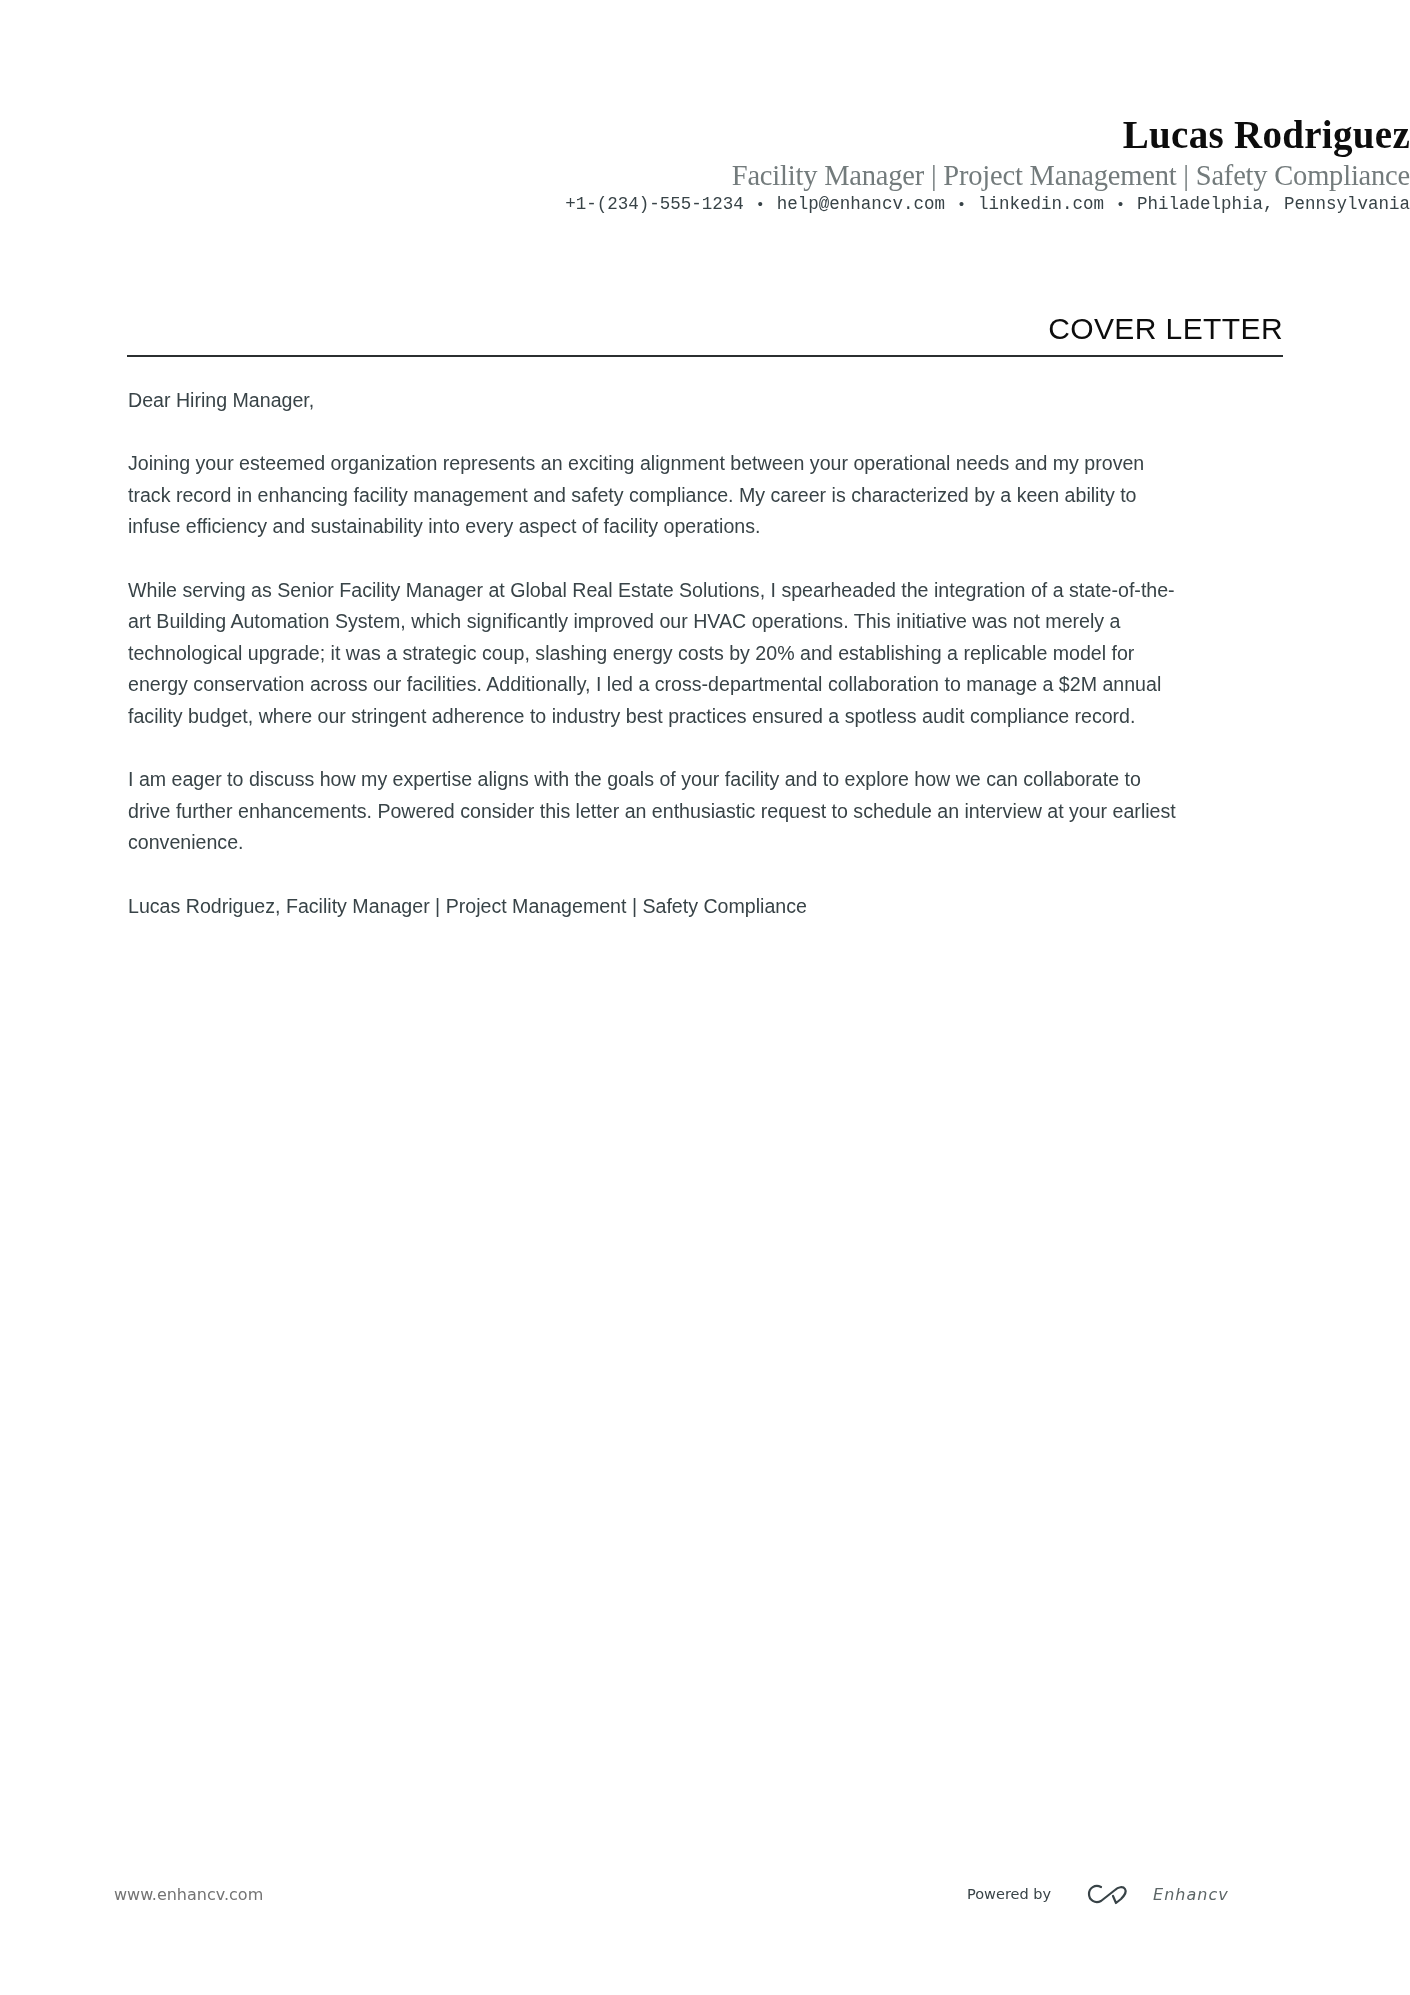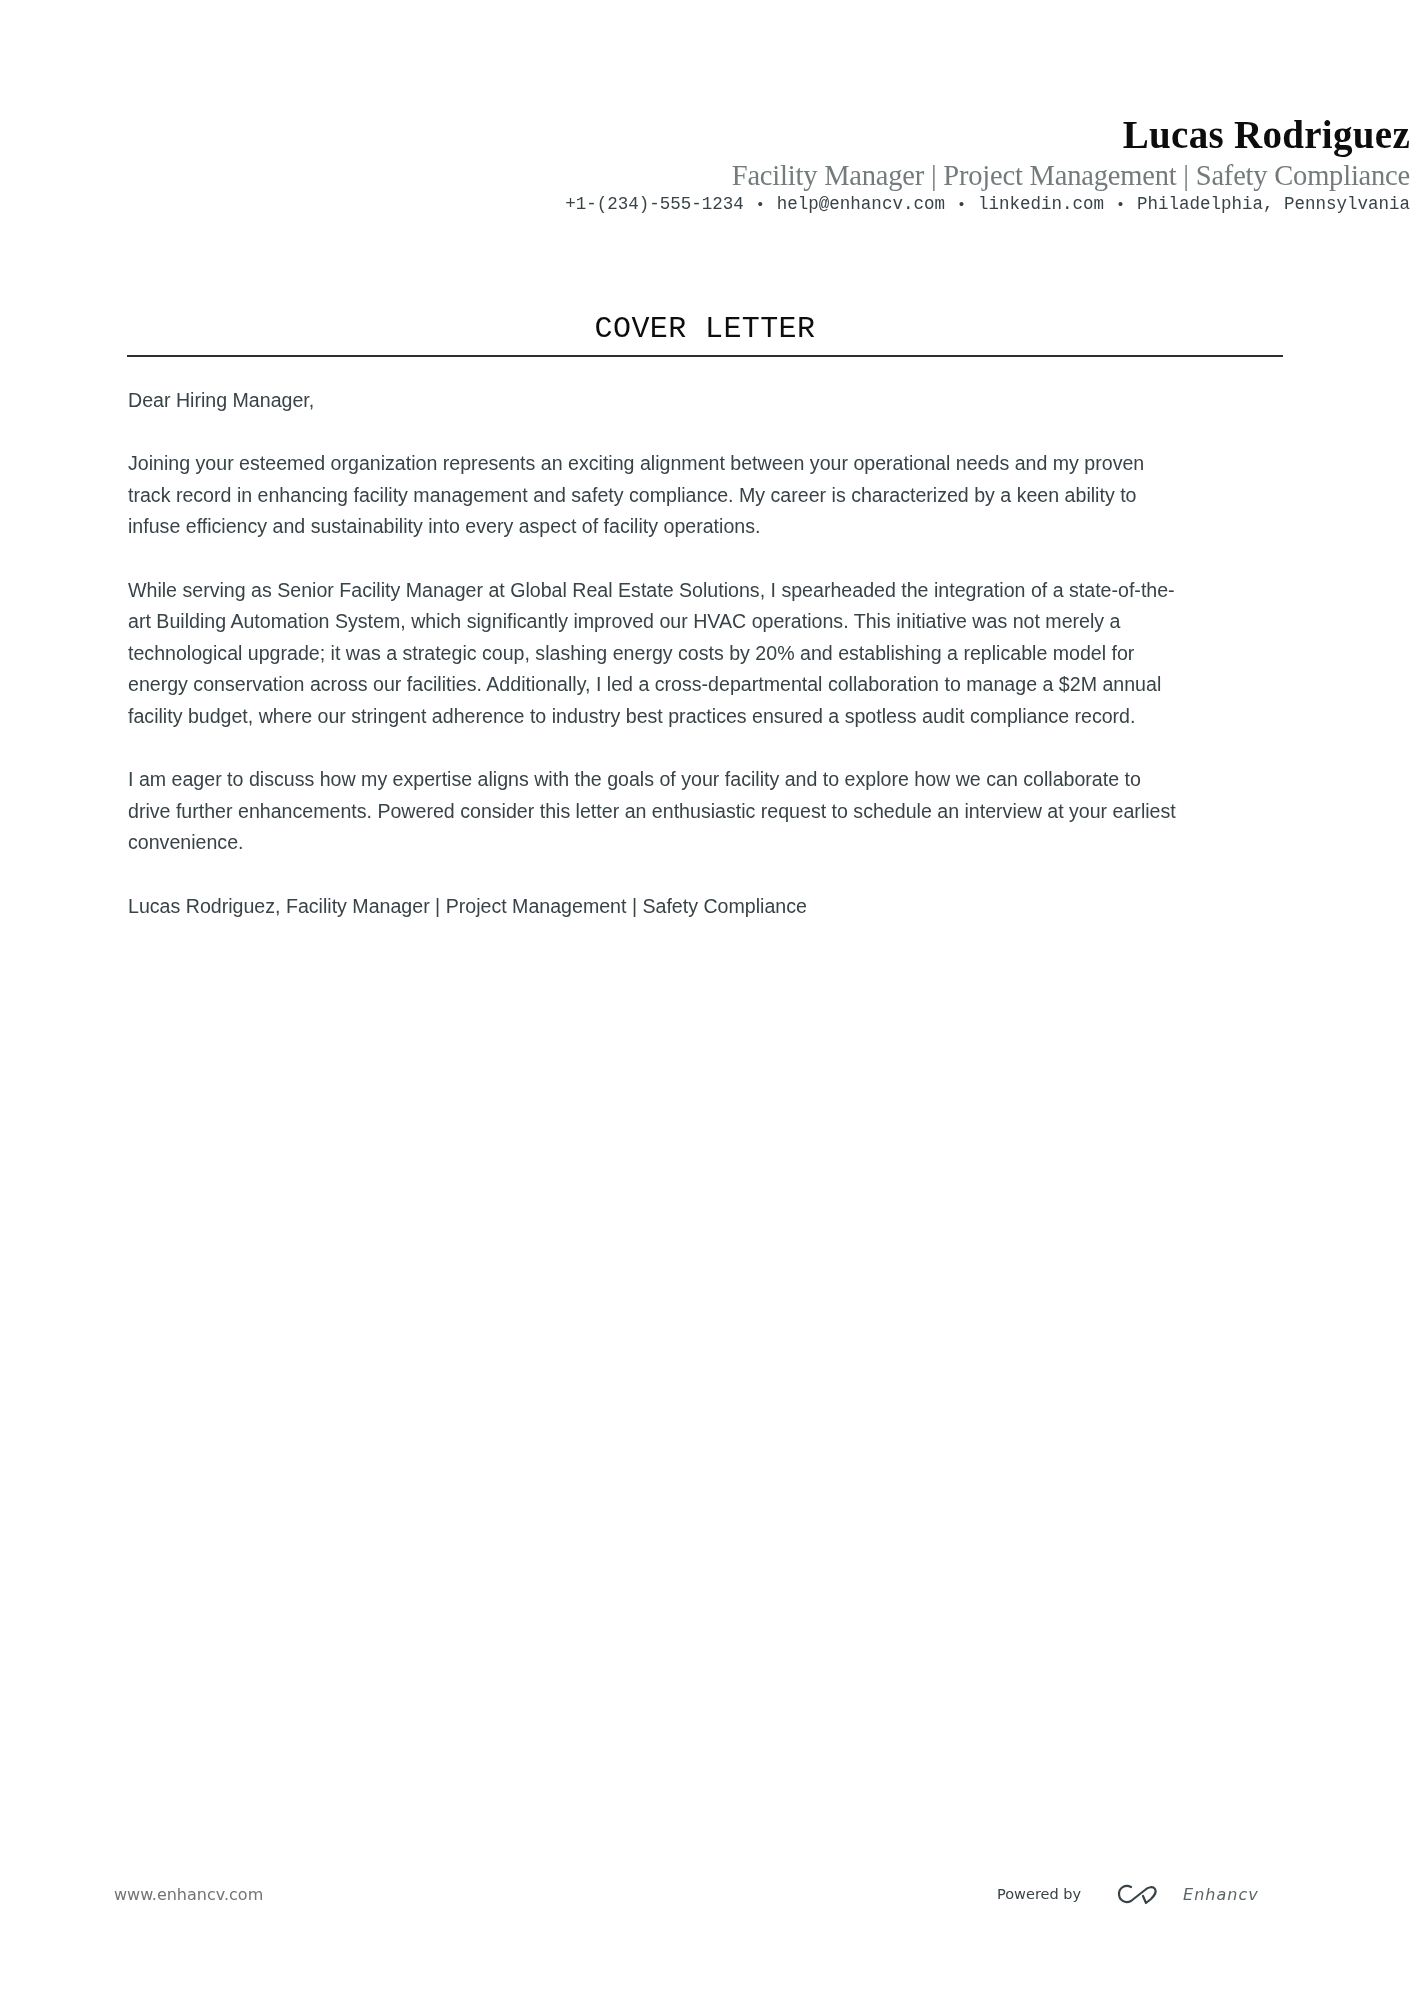--- a/index.html
+++ b/index.html
@@ -19,22 +19,22 @@
     }
     .contacts {
       font-family: Liberation Mono, monospace;
       font-size: 17.5px; line-height: 22px; color: #384347;
       margin-top: -1px;
     }
     .contacts .sep { display: inline-block; margin: 0 12px; font-size: 15px; }
 
     .section-title {
       position: absolute; left: 127px; width: 1156px; top: 309px;
-      text-align: center;
-      font-family: Liberation Mono, monospace;
+      text-align: right;
+      font-family: Liberation Sans, sans-serif;
       font-size: 30px; line-height: 40px; color: #0d0d0d; letter-spacing: 0.4px;
     }
     .rule {
       position: absolute; left: 127px; top: 355px; width: 1156px; height: 2px;
       background: #2b2f30;
     }
 
     .body-text {
       position: absolute; left: 128px; top: 385px; width: 1160px;
       font-family: "Liberation Sans", "DejaVu Sans", sans-serif;
@@ -42,21 +42,21 @@
     }
     .body-text .para { margin: 0 0 31.6px 0; }
     .body-text .line { display: block; white-space: nowrap; }
 
     .footer-left {
       position: absolute; left: 114px; top: 1886px;
       font-family: "DejaVu Sans", "Liberation Sans", sans-serif;
       font-size: 16px; line-height: 18px; color: #737373;
     }
     .footer-right {
-      position: absolute; left: 997px; top: 1881px; height: 26px;
+      position: absolute; left: 967px; top: 1881px; height: 26px;
       display: flex; align-items: center; gap: 8px;
     }
     .powered {
       font-family: "DejaVu Sans", "Liberation Sans", sans-serif;
       font-size: 14.5px; color: #384347; margin-right: 28px;
     }
     .logo-icon { width: 46px; height: 24px; margin-right: 12px; }
     .logo-text {
       font-family: "DejaVu Sans", "Liberation Sans", sans-serif;
       font-size: 16px; color: #5c6566; letter-spacing: 1px; font-weight: 300; font-style: italic;

